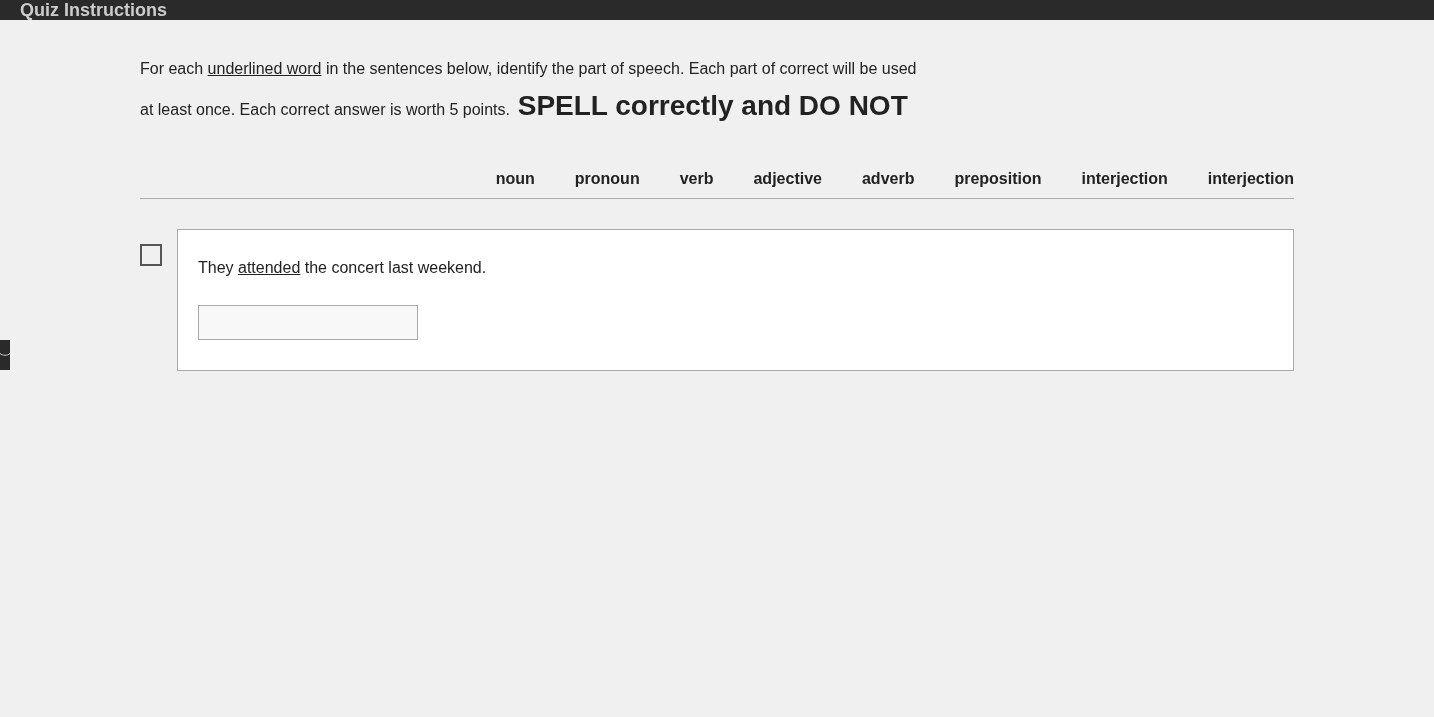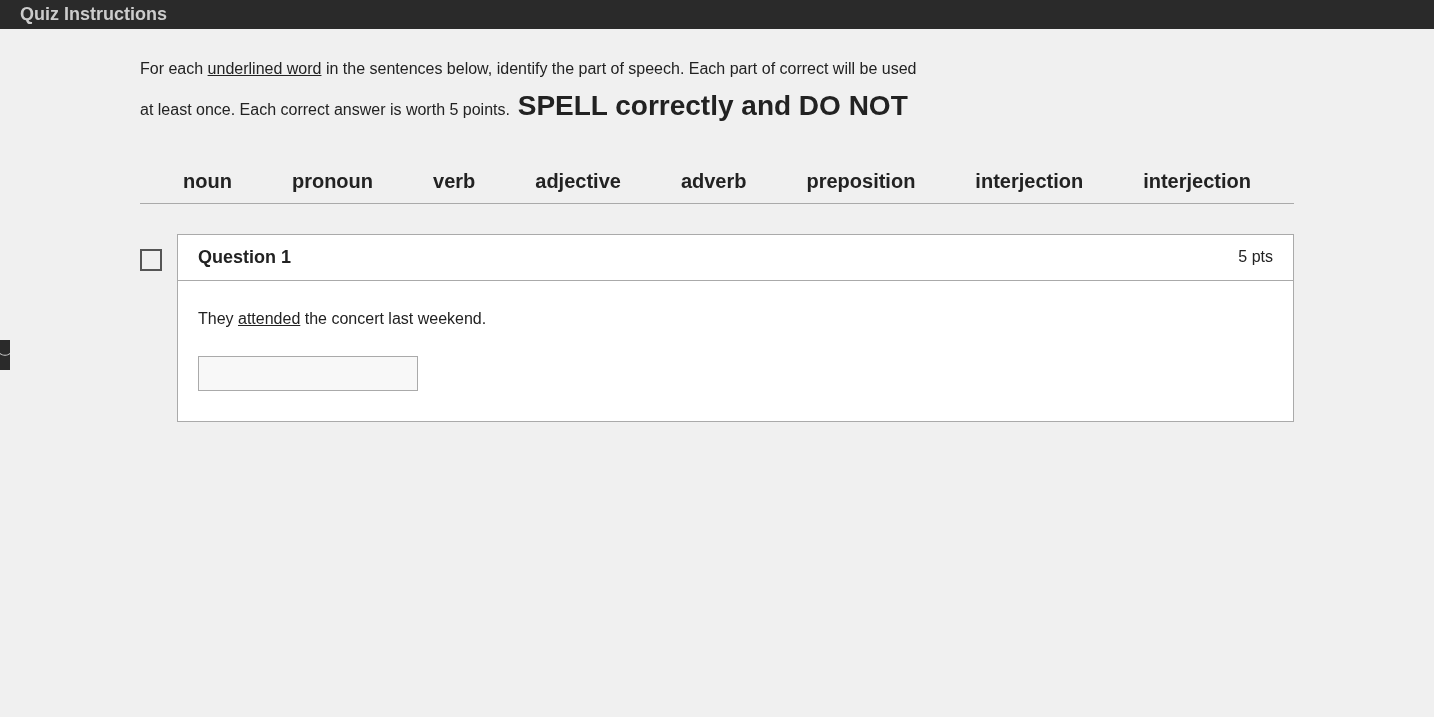--- a/index.html
+++ b/index.html
@@ -26,21 +26,21 @@
       padding: 20px 80px 40px 80px;
       position: relative;
     }
 
     .title-bar {
       background-color: #2a2a2a;
       position: absolute;
       top: 0;
       left: 0;
       right: 0;
-      height: 29px;
+      height: 20px;
       display: flex;
       align-items: center;
       padding: 0 20px;
     }
 
     .title-text {
       color: #cccccc;
       font-size: 18px;
       font-weight: bold;
       font-family: Arial, sans-serif;
@@ -64,27 +64,27 @@
     }
 
     .bold-instruction {
       font-weight: bold;
       font-size: 28px;
     }
 
     .parts-of-speech-row {
       display: flex;
       align-items: center;
-      justify-content: center;
-      gap: 60px;
+      justify-content: flex-end;
+      gap: 40px;
       padding: 10px 0;
       border-bottom: 1px solid #aaaaaa;
       margin-bottom: 30px;
       font-weight: bold;
-      font-size: 20px;
+      font-size: 16px;
       color: #222222;
     }
 
     .pos-item {
       font-weight: bold;
     }
 
     .question-container {
       display: flex;
       align-items: flex-start;
@@ -205,24 +205,20 @@
       <span class="pos-item">interjection</span>
       <span class="pos-item">interjection</span>
     </div>
 
     <div class="question-container">
       <div class="checkbox-wrapper">
         <div class="checkbox-icon"></div>
       </div>
 
       <div class="question-box">
-        <div class="question-header">
-          <span class="question-title">Question 1</span>
-          <span class="question-points">5 pts</span>
-        </div>
         <div class="question-body">
           <p class="question-sentence">
             <span>They </span><span class="underlined">attended</span><span> the concert last weekend.</span>
           </p>
           <input class="answer-input" type="text" style="">
         </div>
       </div>
     </div>
   </div>
 </div>

